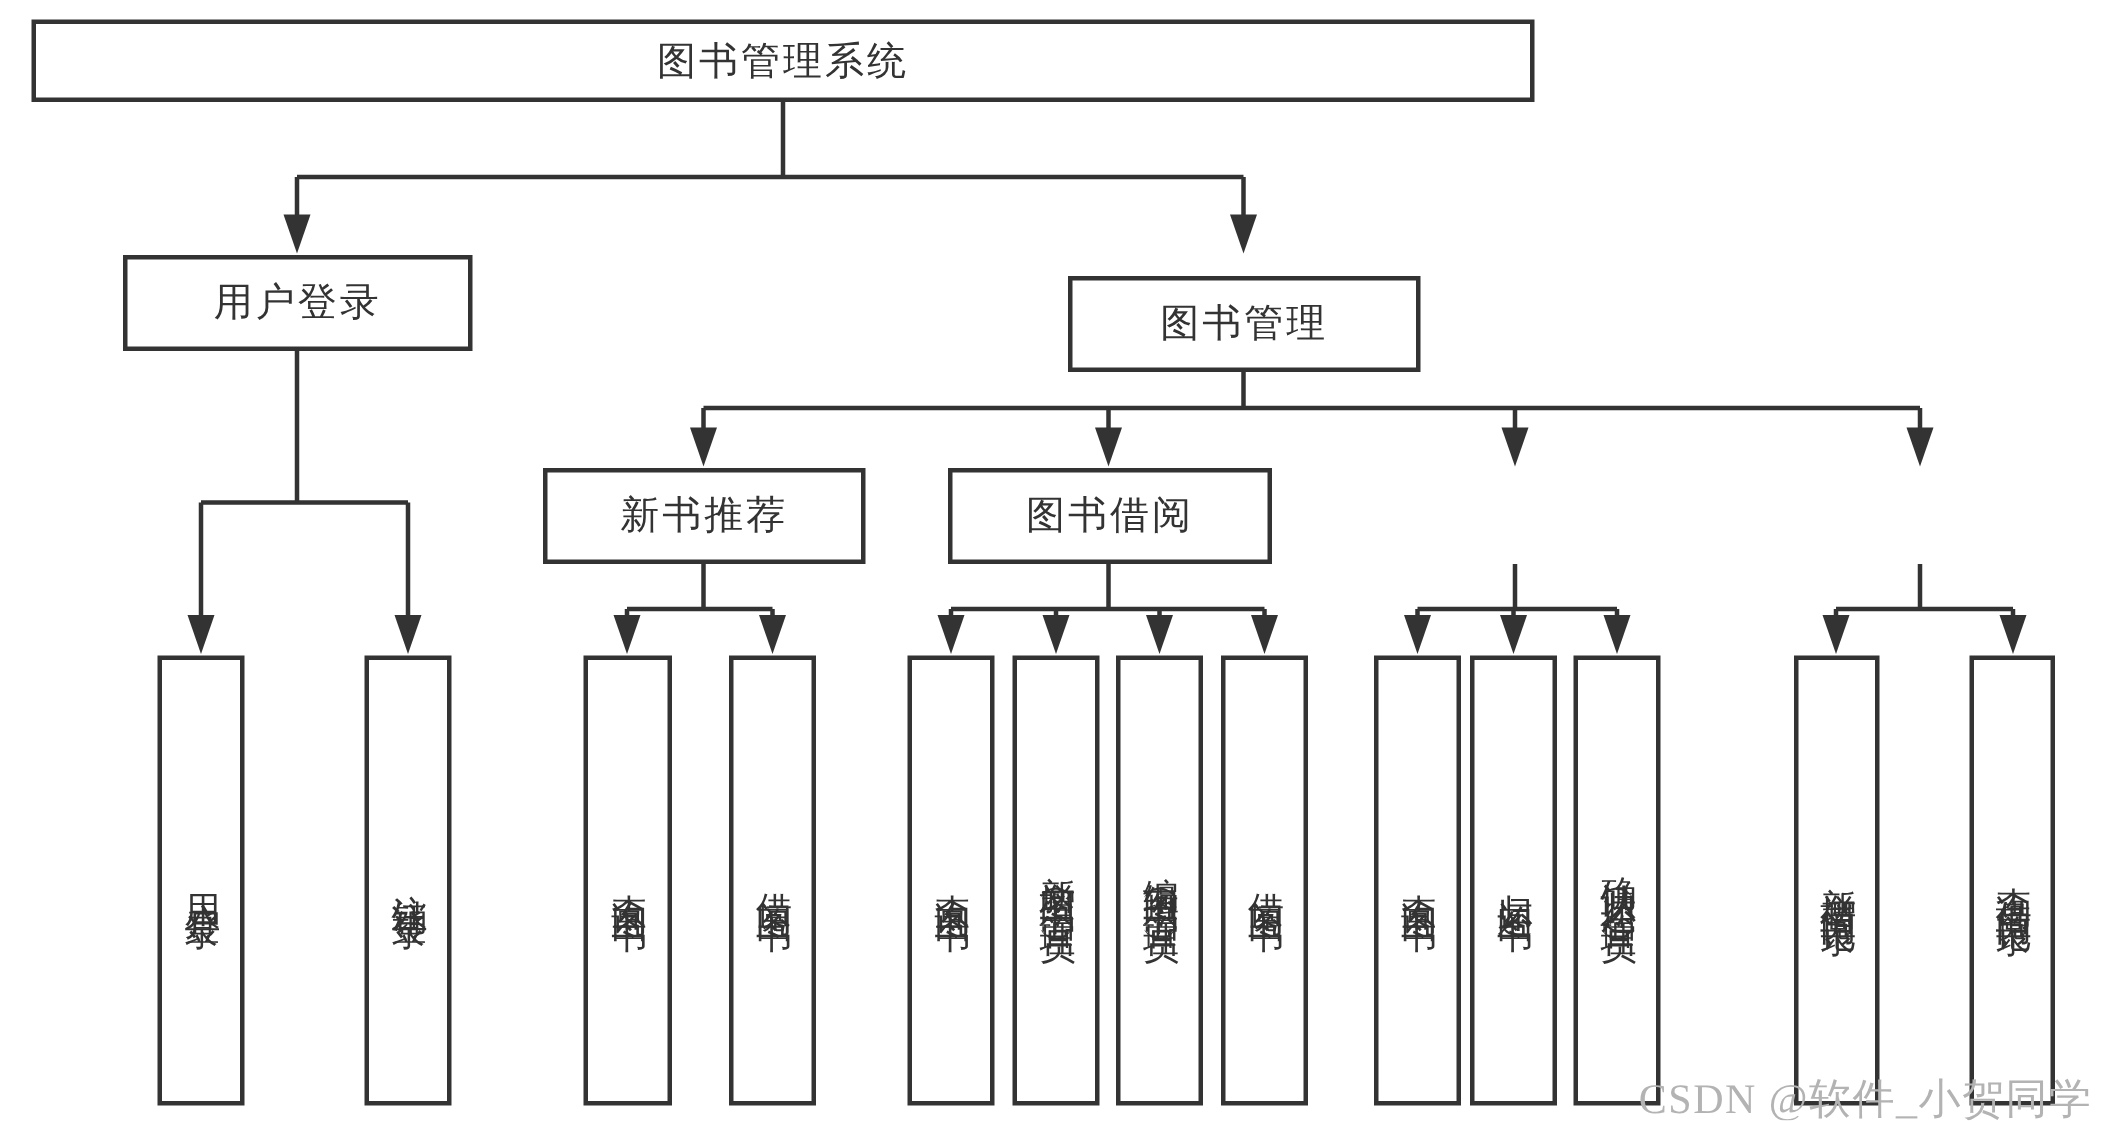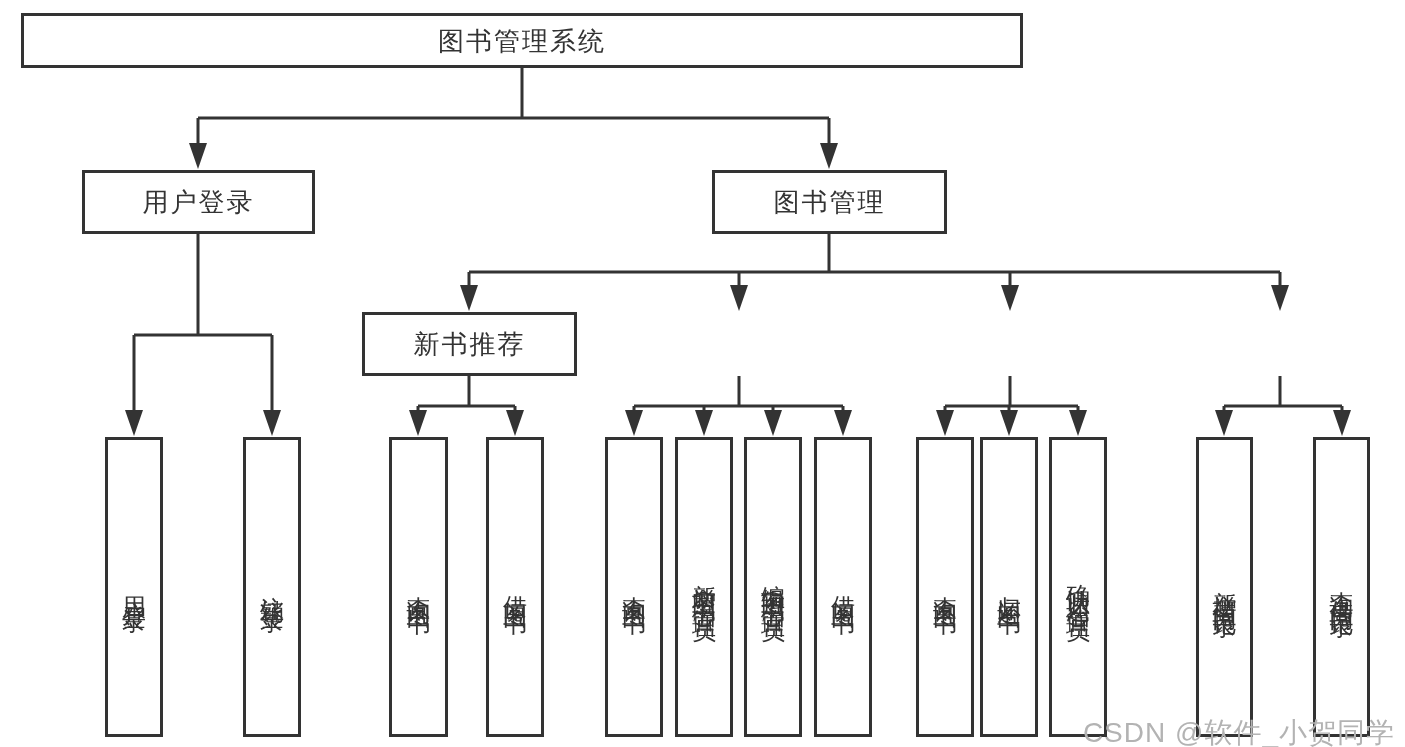--- a/index.html
+++ b/index.html
@@ -9,21 +9,21 @@
     --wm: #b3b3b3;
   }
   * { margin: 0; padding: 0; box-sizing: border-box; }
   html, body { background: var(--bg); }
   .canvas {
     position: relative;
     width: 1405px;
     height: 747px;
     background: var(--bg);
     overflow: hidden;
-    font-family: Liberation Sans, sans-serif;
+    font-family: Liberation Serif, serif;
   }
   .connector-svg {
     position: absolute;
     left: 0; top: 0;
     width: 1405px; height: 747px;
   }
   .connector-svg path {
     stroke: var(--line);
     stroke-width: 3;
     fill: none;
@@ -48,21 +48,21 @@
     line-height: 1;
   }
   .v-box {
     writing-mode: vertical-rl;
     font-size: 24px;
     letter-spacing: 5px;
     line-height: 1;
   }
   .root-box    { left: 21px;  top: 13px;  width: 1002px; height: 55px; }
   .lvl2-a     { left: 82px;  top: 170px; width: 233px;  height: 64px; }
-  .lvl2-b     { left: 712px; top: 170px; width: 235px;  height: 64px; }
+  .lvl2-b     { left: 712px; top: 184px; width: 235px;  height: 64px; }
   .lvl3       { top: 312px; width: 215px; height: 64px; }
   .lvl3-1     { left: 362px; }
   .lvl3-2     { left: 632px; width: 216px; }
   .lvl3-3     { left: 902px; width: 216px; }
   .lvl3-4     { left: 1172px; }
   .leaf       { top: 437px; width: 58px; height: 300px; }
   .leaf-a1    { left: 105px; }
   .leaf-a2    { left: 243px; }
   .leaf-b1    { left: 389px; width: 59px; }
   .leaf-b2    { left: 486px; }
@@ -125,20 +125,21 @@
     <polygon points="1224,436 1215,410 1233,410"></polygon>
     <polygon points="1342,436 1333,410 1351,410"></polygon>
   </svg>
 
   <div class="box h-box root-box">图书管理系统</div>
 
   <div class="box h-box lvl2-a">用户登录</div>
   <div class="box h-box lvl2-b">图书管理</div>
 
   <div class="box h-box lvl3 lvl3-1">新书推荐</div>
+  <div class="box h-box lvl3 lvl3-2">图书借阅</div>
 
   <div class="box v-box leaf leaf-a1">用户登录</div>
   <div class="box v-box leaf leaf-a2">注销登录</div>
 
   <div class="box v-box leaf leaf-b1">查询图书</div>
   <div class="box v-box leaf leaf-b2">借阅图书</div>
 
   <div class="box v-box leaf leaf-c1">查询图书</div>
   <div class="box v-box leaf leaf-c2">新增图书（管理员）</div>
   <div class="box v-box leaf leaf-c3">编辑图书（管理员）</div>

